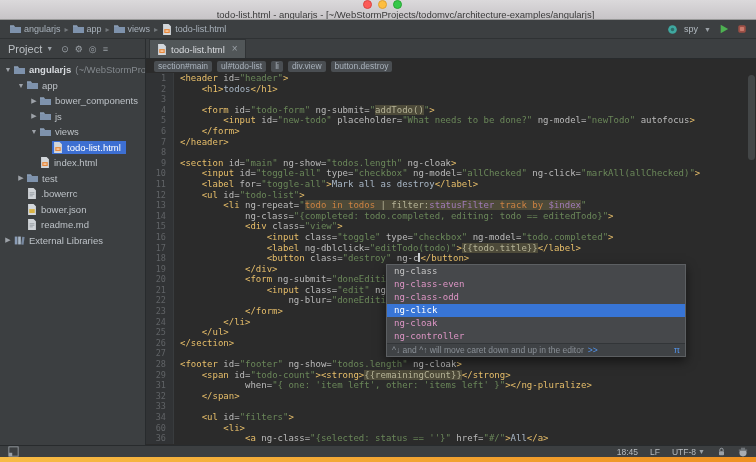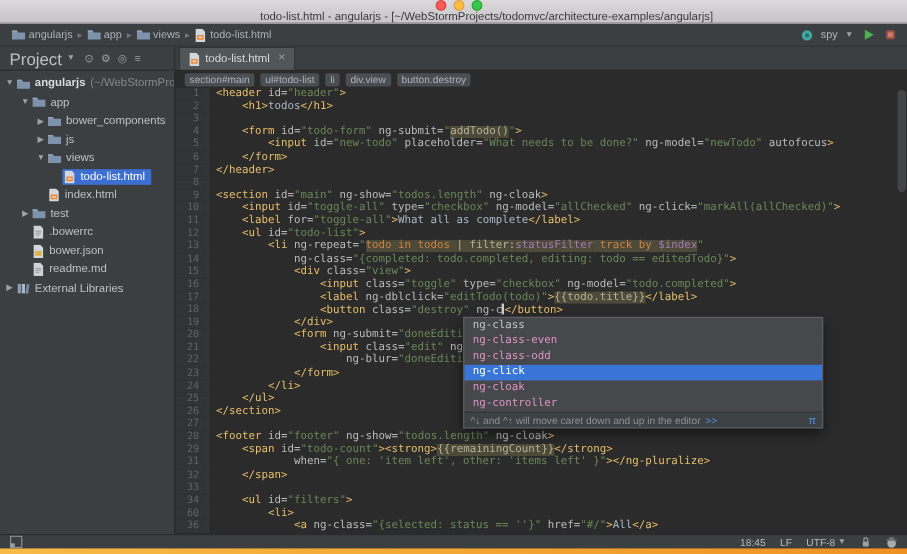--- a/index.html
+++ b/index.html
@@ -21,21 +21,21 @@
   .nav-crumbs{display:flex;align-items:center;flex:1;min-width:0;}
   .nav-crumb{display:inline-flex;align-items:center;gap:3px;color:#a9b2bc;font-size:9px;padding:1px 3px;white-space:nowrap;}
   .crumb-sep{color:#73787c;font-size:8px;margin:0 1px;}
   .nav-right{display:flex;align-items:center;gap:8px;padding-right:2px;}
   .spy-widget{display:inline-flex;align-items:center;gap:6px;color:#b2bac1;font-size:9px;}
   .dd-caret{color:#9aa0a6;font-size:7px;}
 
   
   .toolbar{height:20px;background:#3c3f41;border-bottom:1px solid #282b2d;display:flex;align-items:stretch;}
   .project-header{width:146px;flex:none;display:flex;align-items:center;gap:4px;padding-left:8px;border-right:1px solid #2a2d2f;}
-  .project-header .label{font-size:14px;color:#bcc0c4;}
+  .project-header .label{font-size:11px;color:#bcc0c4;}
   .ph-icons{display:flex;gap:6px;margin-left:4px;}
   .ph-icons span{color:#9aa0a6;font-size:9px;line-height:18px;}
   .tabstrip{flex:1;display:flex;align-items:flex-end;padding-left:3px;}
   .tab{display:inline-flex;align-items:center;gap:4px;height:19px;padding:0 7px;background:#515658;border:1px solid #303335;border-bottom:none;font-size:9.5px;color:#d8dade;}
   .tab .close{color:#9aa0a6;font-size:10px;margin-left:3px;line-height:10px;}
 
   
   .main{display:flex;height:386px;}
   .project-panel{width:146px;flex:none;background:#3c3f41;border-right:1px solid #282b2d;overflow:hidden;padding-top:3px;}
   .tree-row{display:flex;align-items:center;height:15.5px;font-size:9.5px;color:#bdc2c7;white-space:nowrap;overflow:hidden;}
@@ -354,21 +354,21 @@
           <div class="code-line"><span class="ln">1</span><span class="lc"><span class="tok-tg">&lt;header</span><span class="tok-at"> id=</span><span class="tok-st">"header"</span><span class="tok-tg">&gt;</span></span></div>
           <div class="code-line"><span class="ln">2</span><span class="lc"><span class="tok-tx">    </span><span class="tok-tg">&lt;h1&gt;</span><span class="tok-tx">todos</span><span class="tok-tg">&lt;/h1&gt;</span></span></div>
           <div class="code-line"><span class="ln">3</span><span class="lc"></span></div>
           <div class="code-line"><span class="ln">4</span><span class="lc"><span class="tok-tx">    </span><span class="tok-tg">&lt;form</span><span class="tok-at"> id=</span><span class="tok-st">"todo-form"</span><span class="tok-at"> ng-submit=</span><span class="tok-st">"</span><span class="tok-hl">addTodo()</span><span class="tok-st">"</span><span class="tok-tg">&gt;</span></span></div>
           <div class="code-line"><span class="ln">5</span><span class="lc"><span class="tok-tx">        </span><span class="tok-tg">&lt;input</span><span class="tok-at"> id=</span><span class="tok-st">"new-todo"</span><span class="tok-at"> placeholder=</span><span class="tok-st">"What needs to be done?"</span><span class="tok-at"> ng-model=</span><span class="tok-st">"newTodo"</span><span class="tok-at"> autofocus</span><span class="tok-tg">&gt;</span></span></div>
           <div class="code-line"><span class="ln">6</span><span class="lc"><span class="tok-tx">    </span><span class="tok-tg">&lt;/form&gt;</span></span></div>
           <div class="code-line"><span class="ln">7</span><span class="lc"><span class="tok-tg">&lt;/header&gt;</span></span></div>
           <div class="code-line"><span class="ln">8</span><span class="lc"></span></div>
           <div class="code-line"><span class="ln">9</span><span class="lc"><span class="tok-tg">&lt;section</span><span class="tok-at"> id=</span><span class="tok-st">"main"</span><span class="tok-at"> ng-show=</span><span class="tok-st">"todos.length"</span><span class="tok-at"> ng-cloak</span><span class="tok-tg">&gt;</span></span></div>
           <div class="code-line"><span class="ln">10</span><span class="lc"><span class="tok-tx">    </span><span class="tok-tg">&lt;input</span><span class="tok-at"> id=</span><span class="tok-st">"toggle-all"</span><span class="tok-at"> type=</span><span class="tok-st">"checkbox"</span><span class="tok-at"> ng-model=</span><span class="tok-st">"allChecked"</span><span class="tok-at"> ng-click=</span><span class="tok-st">"markAll(allChecked)"</span><span class="tok-tg">&gt;</span></span></div>
-          <div class="code-line"><span class="ln">11</span><span class="lc"><span class="tok-tx">    </span><span class="tok-tg">&lt;label</span><span class="tok-at"> for=</span><span class="tok-st">"toggle-all"</span><span class="tok-tg">&gt;</span><span class="tok-tx">What all as complete</span><span class="tok-tg">&lt;/label&gt;</span></span></div>
+          <div class="code-line"><span class="ln">11</span><span class="lc"><span class="tok-tx">    </span><span class="tok-tg">&lt;label</span><span class="tok-at"> for=</span><span class="tok-st">"toggle-all"</span><span class="tok-tg">&gt;</span><span class="tok-tx">Mark all as destroy</span><span class="tok-tg">&lt;/label&gt;</span></span></div>
           <div class="code-line"><span class="ln">12</span><span class="lc"><span class="tok-tx">    </span><span class="tok-tg">&lt;ul</span><span class="tok-at"> id=</span><span class="tok-st">"todo-list"</span><span class="tok-tg">&gt;</span></span></div>
           <div class="code-line"><span class="ln">13</span><span class="lc"><span class="tok-tx">        </span><span class="tok-tg">&lt;li</span><span class="tok-at"> ng-repeat=</span><span class="tok-st">"</span><span class="tok-hk">todo in todos </span><span class="tok-hl">| filter:</span><span class="tok-hv">statusFilter</span><span class="tok-hk"> track by </span><span class="tok-hv">$index</span><span class="tok-st">"</span></span></div>
           <div class="code-line"><span class="ln">14</span><span class="lc"><span class="tok-tx">            </span><span class="tok-at">ng-class=</span><span class="tok-st">"{completed: todo.completed, editing: todo == editedTodo}"</span><span class="tok-tg">&gt;</span></span></div>
           <div class="code-line"><span class="ln">15</span><span class="lc"><span class="tok-tx">            </span><span class="tok-tg">&lt;div</span><span class="tok-at"> class=</span><span class="tok-st">"view"</span><span class="tok-tg">&gt;</span></span></div>
           <div class="code-line"><span class="ln">16</span><span class="lc"><span class="tok-tx">                </span><span class="tok-tg">&lt;input</span><span class="tok-at"> class=</span><span class="tok-st">"toggle"</span><span class="tok-at"> type=</span><span class="tok-st">"checkbox"</span><span class="tok-at"> ng-model=</span><span class="tok-st">"todo.completed"</span><span class="tok-tg">&gt;</span></span></div>
           <div class="code-line"><span class="ln">17</span><span class="lc"><span class="tok-tx">                </span><span class="tok-tg">&lt;label</span><span class="tok-at"> ng-dblclick=</span><span class="tok-st">"editTodo(todo)"</span><span class="tok-tg">&gt;</span><span class="tok-hl">{{todo.title}}</span><span class="tok-tg">&lt;/label&gt;</span></span></div>
           <div class="code-line"><span class="ln">18</span><span class="lc"><span class="tok-tx">                </span><span class="tok-tg">&lt;button</span><span class="tok-at"> class=</span><span class="tok-st">"destroy"</span><span class="tok-at"> ng-c</span><span class="tok-cr"></span><span class="tok-tg">&lt;/button&gt;</span></span></div>
           <div class="code-line"><span class="ln">19</span><span class="lc"><span class="tok-tx">            </span><span class="tok-tg">&lt;/div&gt;</span></span></div>
           <div class="code-line"><span class="ln">20</span><span class="lc"><span class="tok-tx">            </span><span class="tok-tg">&lt;form</span><span class="tok-at"> ng-submit=</span><span class="tok-st">"doneEditing(todo)"</span><span class="tok-tg">&gt;</span></span></div>
           <div class="code-line"><span class="ln">21</span><span class="lc"><span class="tok-tx">                </span><span class="tok-tg">&lt;input</span><span class="tok-at"> class=</span><span class="tok-st">"edit"</span><span class="tok-at"> ng-model=</span><span class="tok-st">"todo.title"</span></span></div>

